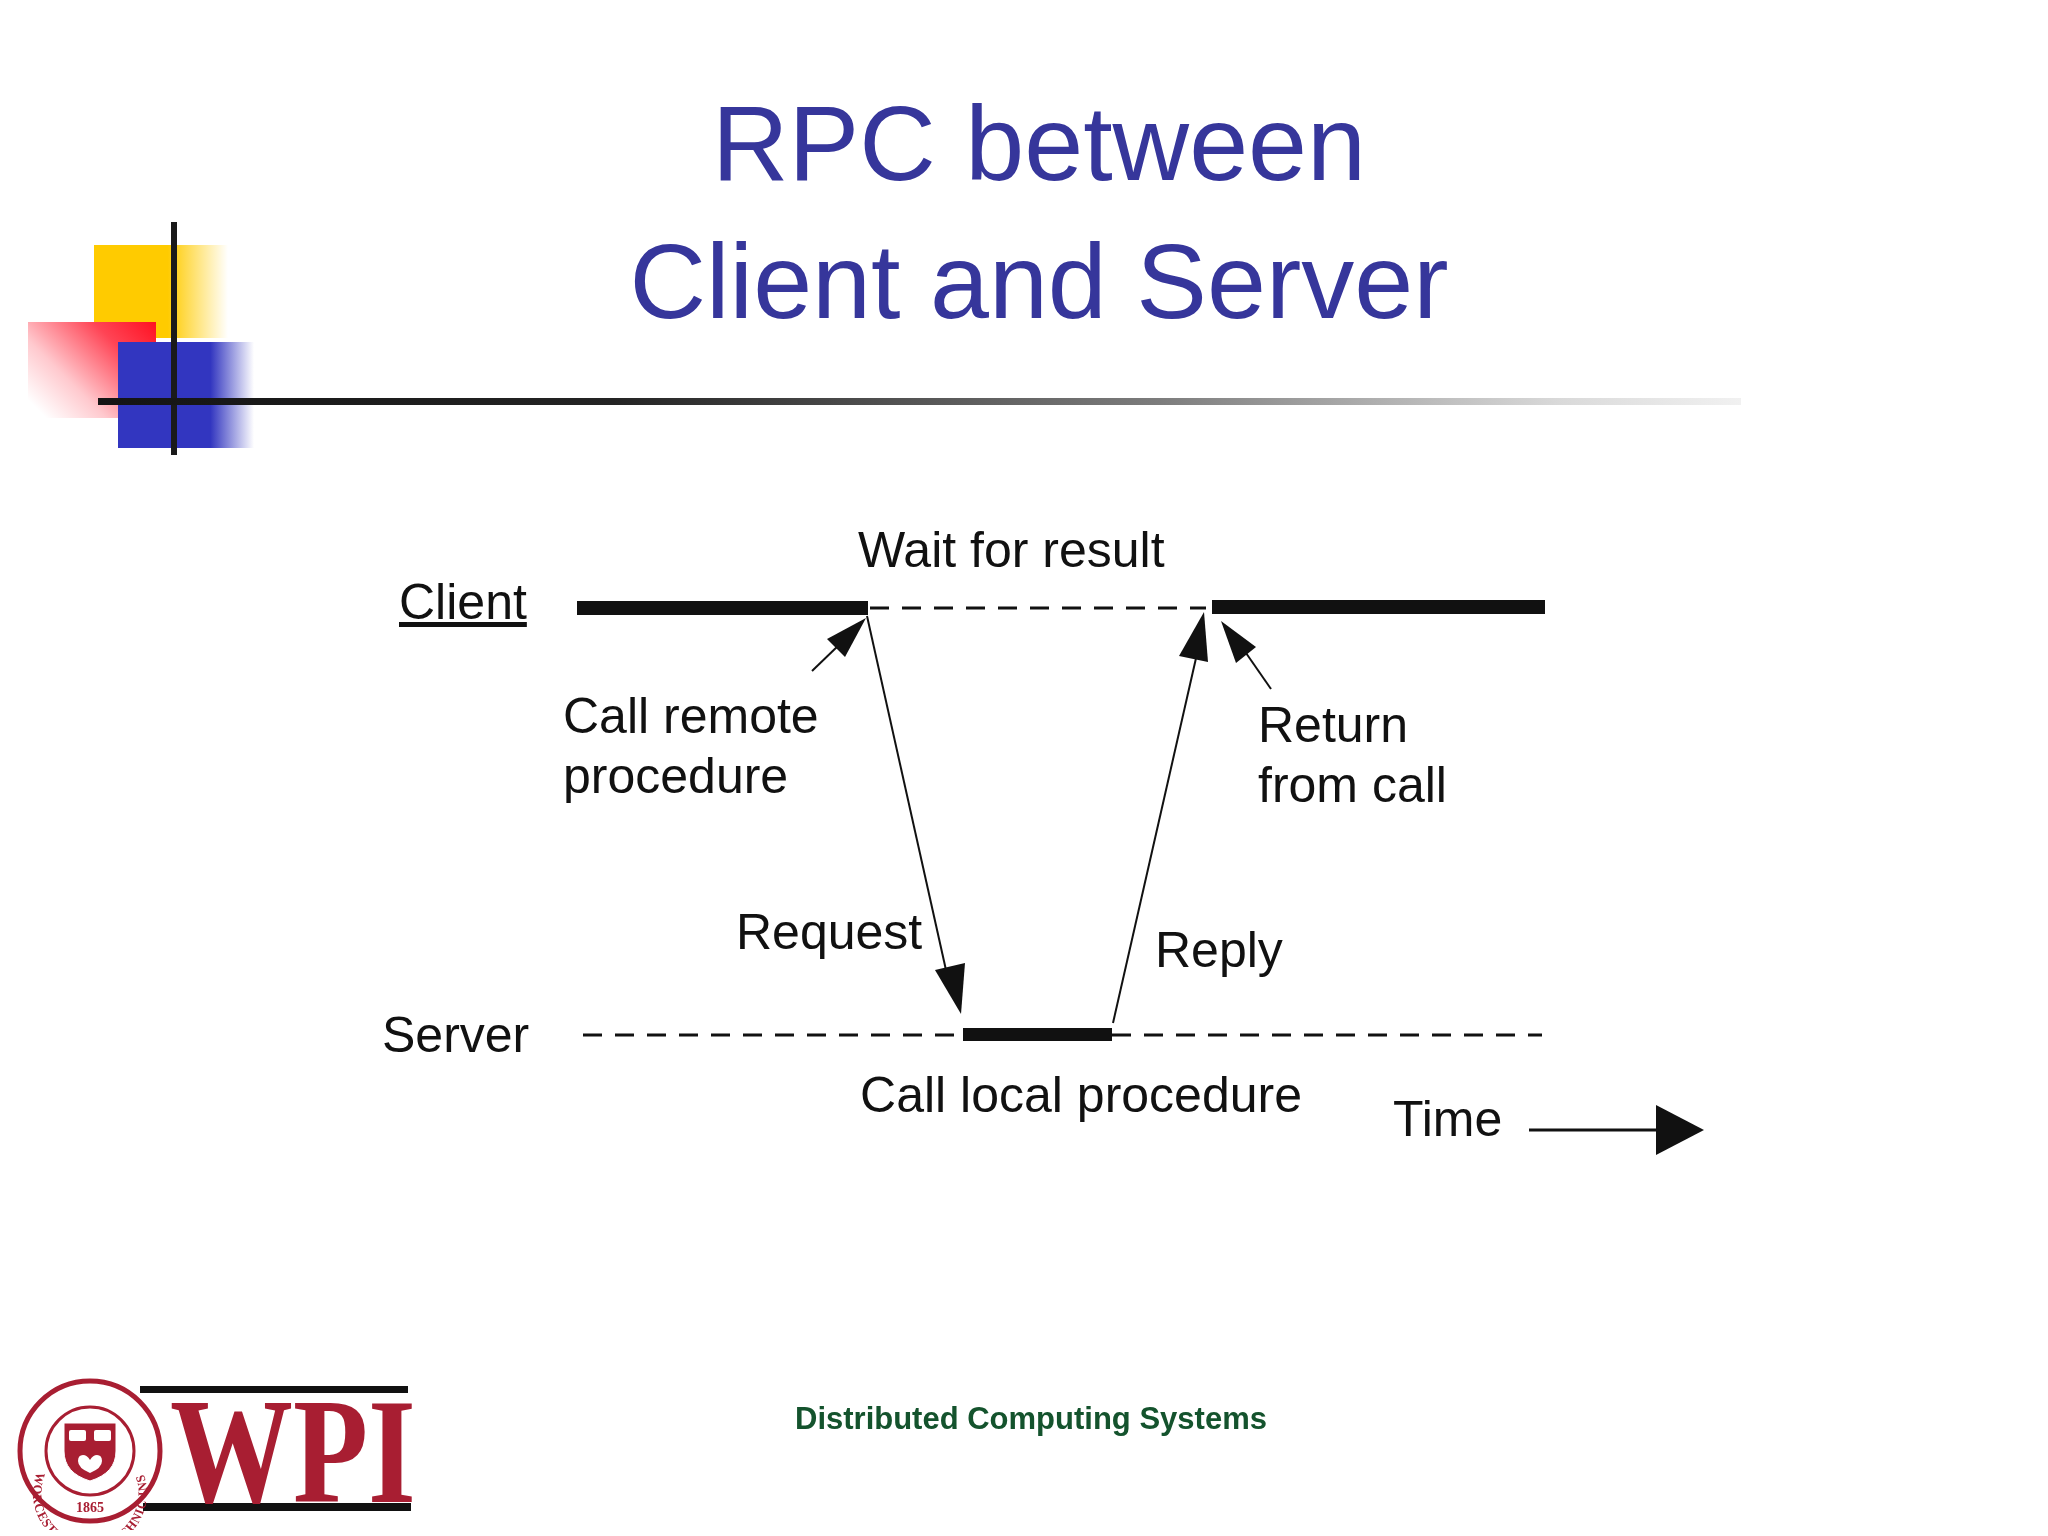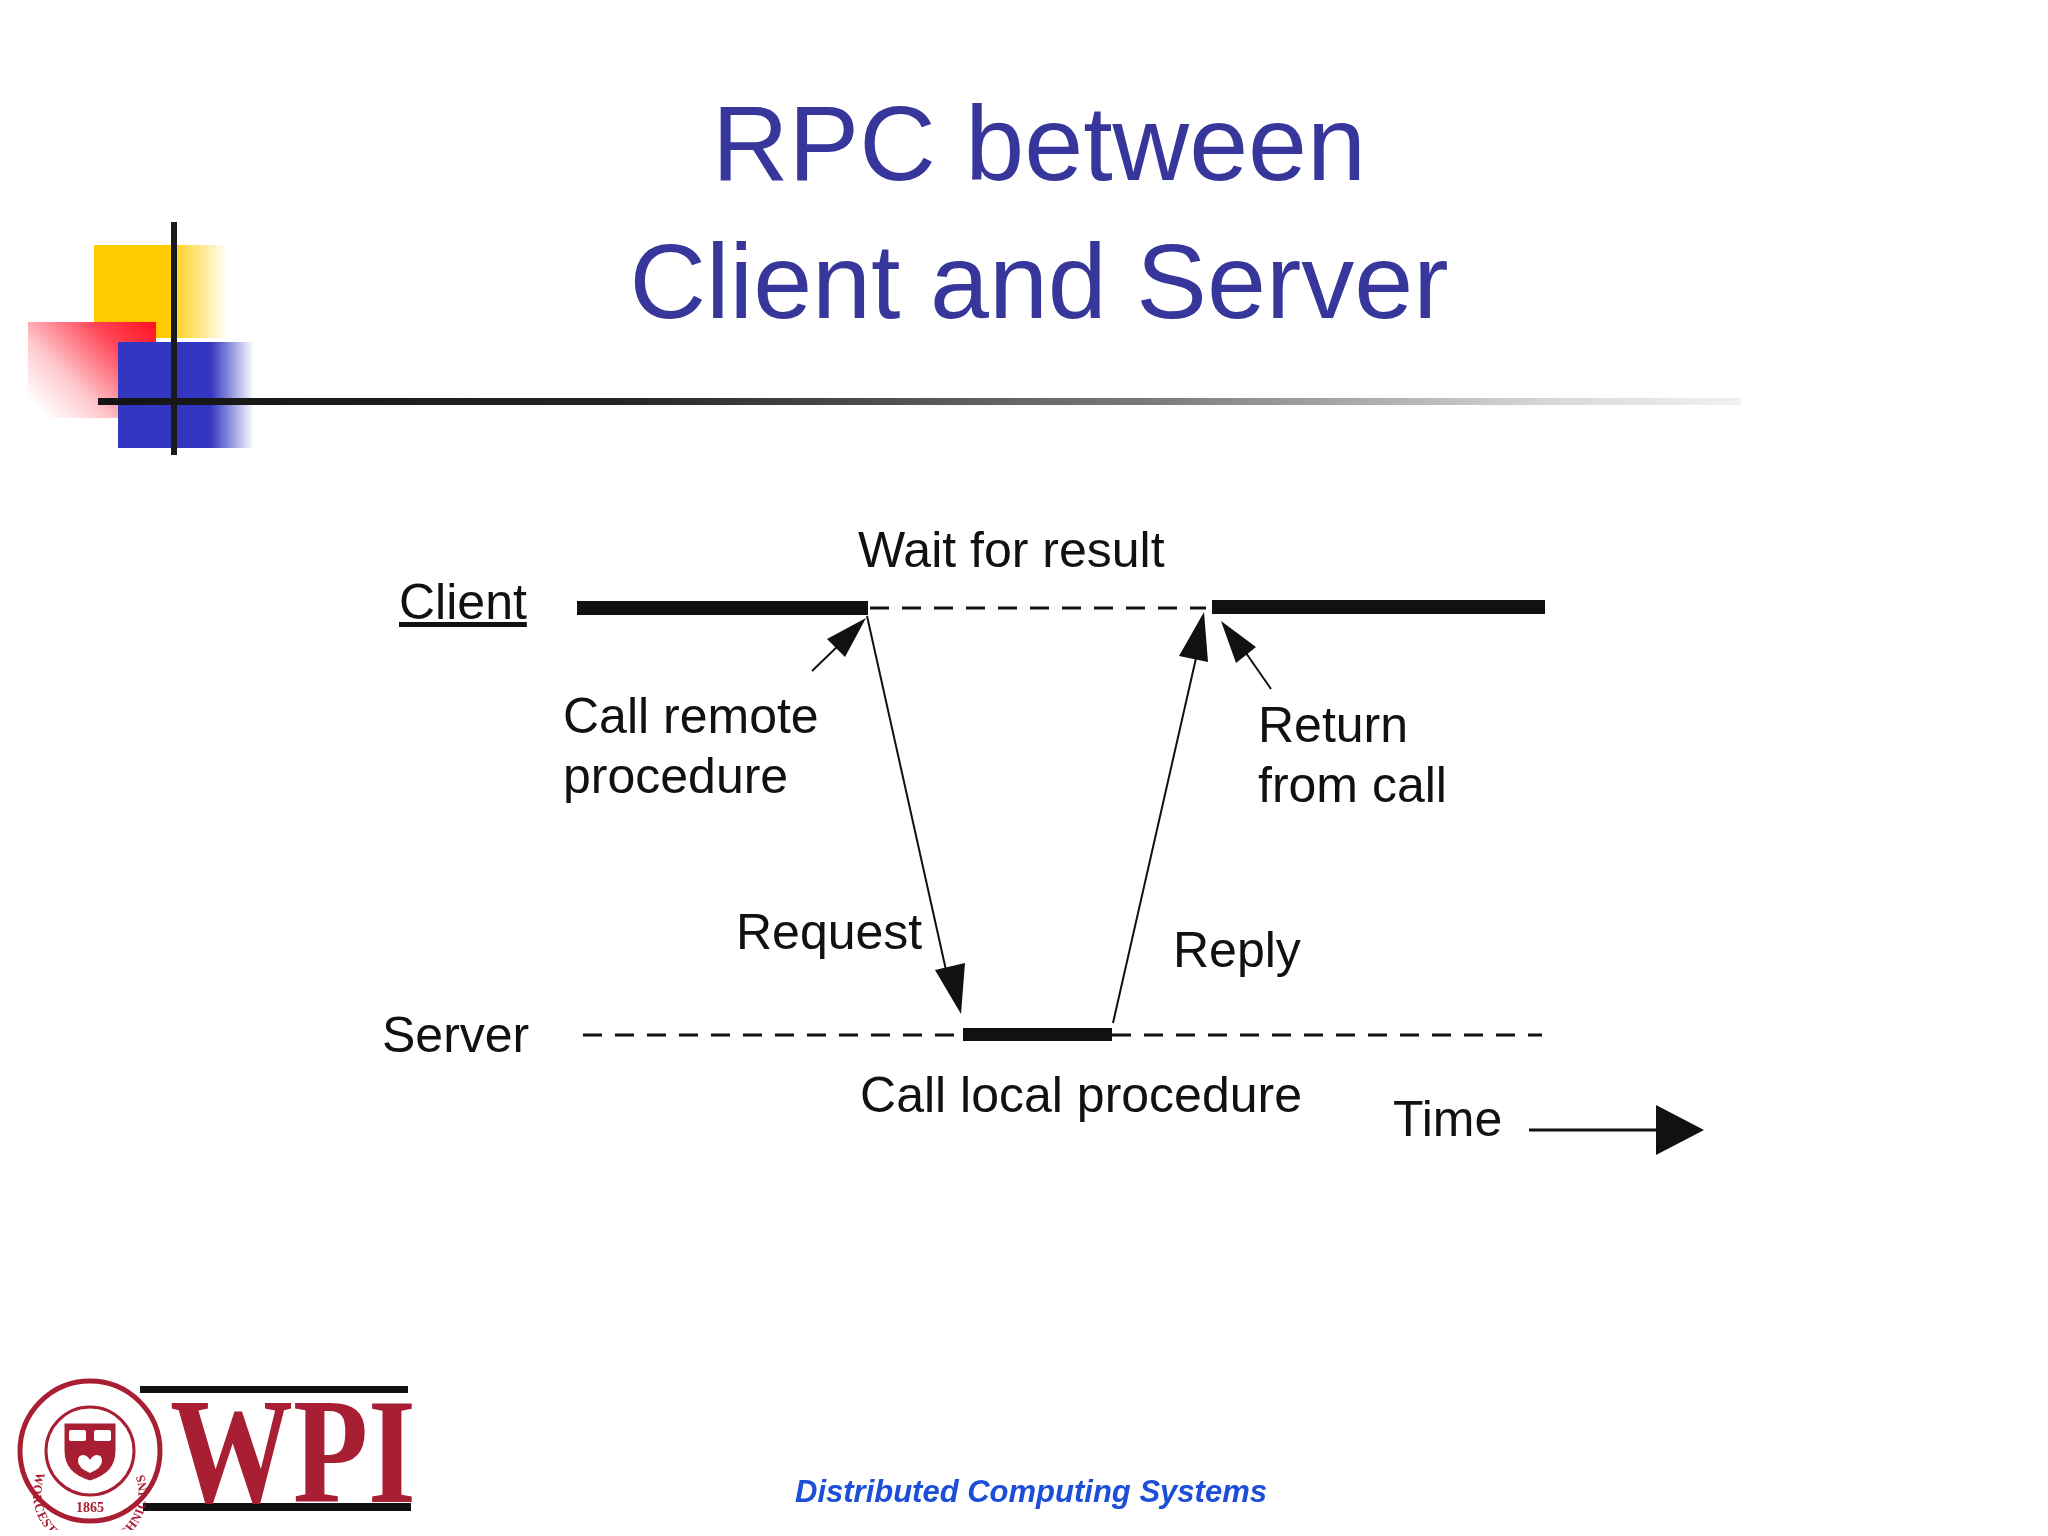--- a/index.html
+++ b/index.html
@@ -37,30 +37,30 @@
     position:absolute;left:304px;top:75px;width:1470px;
     font-size:106px;line-height:1.3;text-align:center;
     color:#36369B;
   }
   
   .dlabel{position:absolute;font-size:50px;line-height:1;color:#111111;white-space:nowrap;}
   .lbl-client{left:399px;top:577px;text-decoration:underline;}
   .lbl-wait{left:858px;top:525px;}
   .lbl-callremote{left:563px;top:686px;line-height:60px;}
   .lbl-request{left:692px;top:907px;margin-left:44px;}
-  .lbl-reply{left:1155px;top:925px;margin-left:18px;}
+  .lbl-reply{left:1155px;top:925px;}
   .lbl-return{left:1258px;top:695px;line-height:60px;}
   .lbl-server{left:382px;top:1010px;}
   .lbl-calllocal{left:762px;top:1064px;width:540px;text-align:right;line-height:62px;}
   .lbl-time{left:1393px;top:1094px;}
   .diagram-svg{position:absolute;left:0;top:0;width:2048px;height:1536px;}
   
   .footer-course{
-    position:absolute;left:795px;top:1474px;
-    font-size:31px;font-weight:bold;color:#1d4ed8;white-space:nowrap;font-style:italic;
+    position:absolute;left:795px;top:1401px;
+    font-size:31px;font-weight:bold;color:#14532d;white-space:nowrap;
   }
   .footer-page{
     position:absolute;left:1877px;top:1470px;
     font-size:42px;font-weight:bold;color:#4d7c0f;
   }
   .logo-svg{position:absolute;left:10px;top:1378px;width:410px;height:152px;}
 </style>
 </head>
 <body>
 

